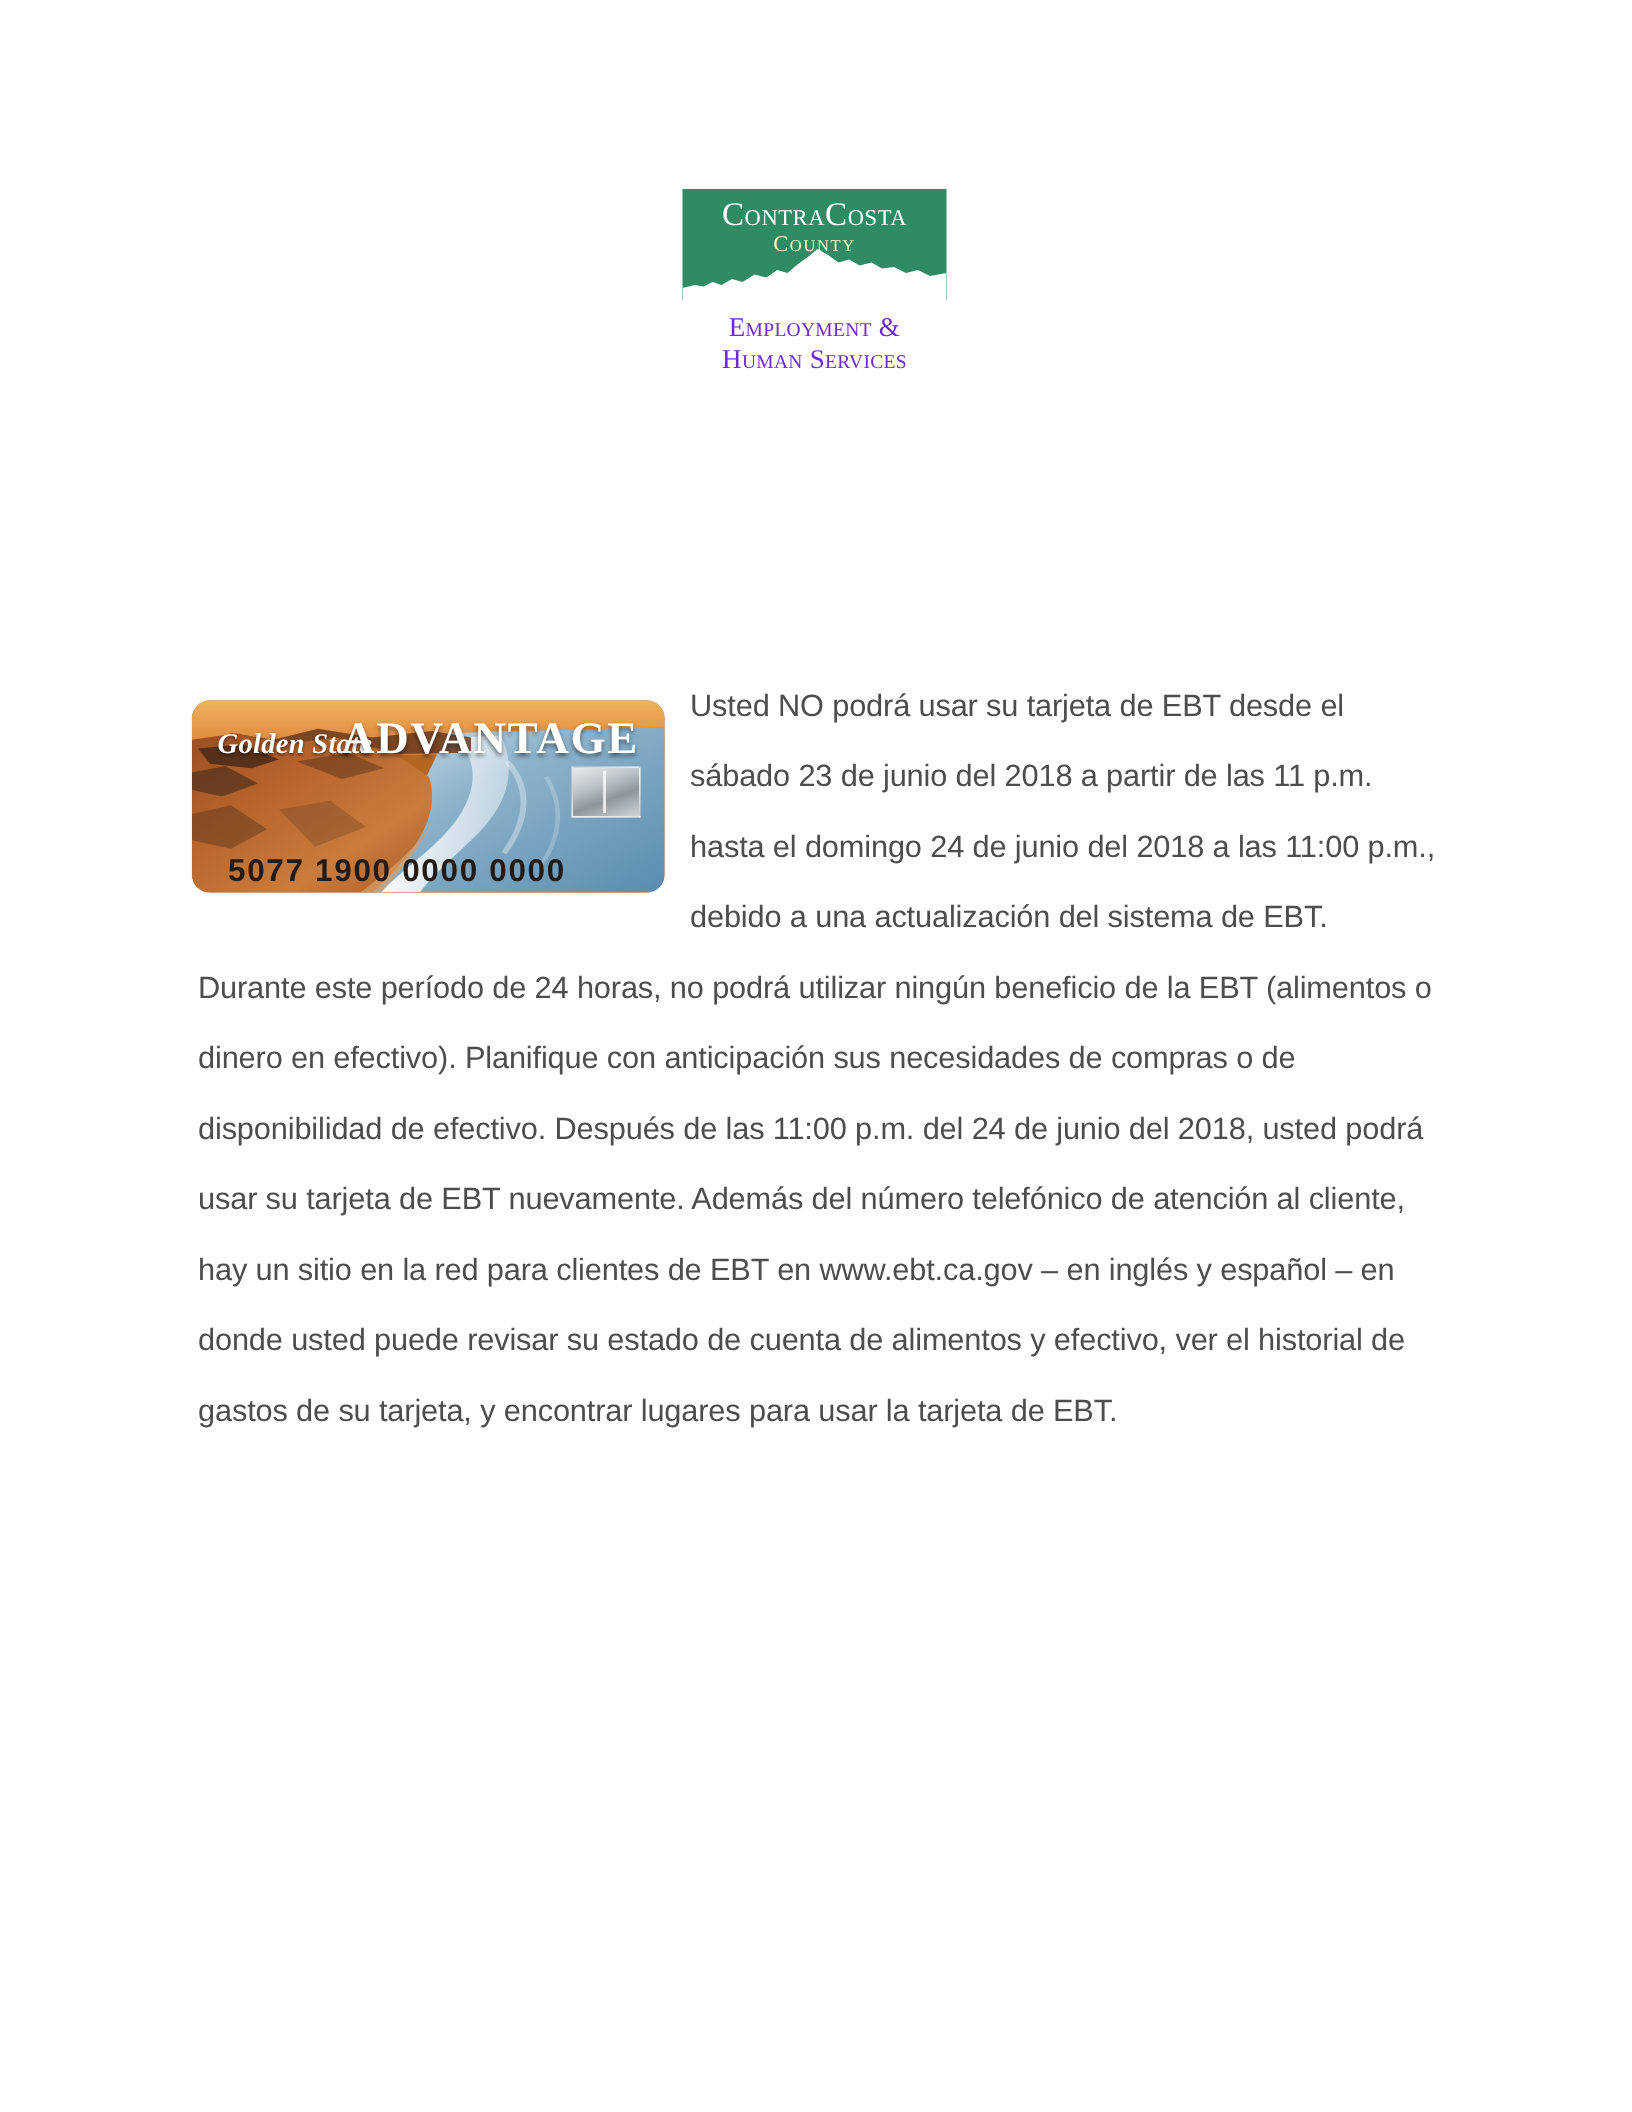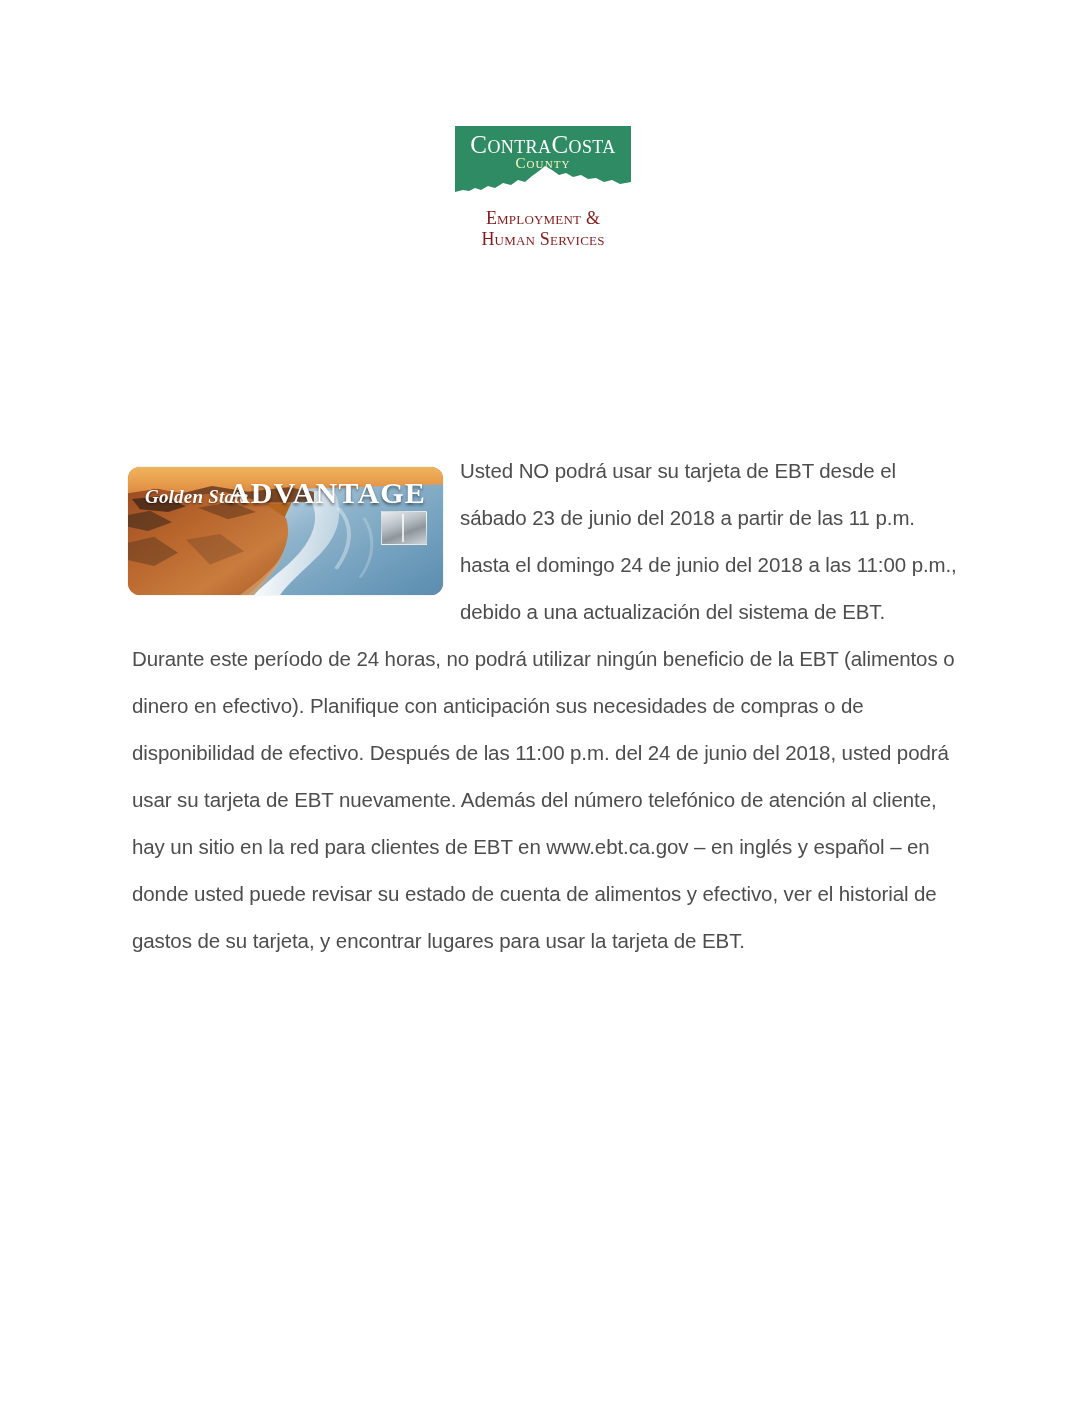--- a/index.html
+++ b/index.html
@@ -37,21 +37,21 @@
     overflow: hidden;
   }
   .logo-green .county-name {
     position: absolute;
     top: 6px;
     left: 0;
     width: 100%;
     text-align: center;
     color: #ffffff;
     font-family: "Liberation Serif", serif;
-    font-size: 25px;
+    font-size: 22px;
     letter-spacing: 0.4px;
     line-height: 1;
     font-variant: small-caps;
     white-space: nowrap;
   }
   .logo-green .county-word {
     position: absolute;
     top: 30px;
     left: 0;
     width: 100%;
@@ -69,21 +69,21 @@
     position: absolute;
     left: 0;
     bottom: 0;
     width: 176px;
     height: 34px;
     display: block;
   }
   .logo-dept {
     margin-top: 8px;
     text-align: center;
-    color: #7f1d1d;
+    color: #6d28d9;
     font-family: "Liberation Serif", serif;
     font-size: 18px;
     line-height: 1.18;
     font-variant: small-caps;
     letter-spacing: 0.2px;
     white-space: nowrap;
   }
 
   
   .headings {
@@ -282,20 +282,21 @@
 
         <path d="M112,176 C136,152 152,130 160,112 C150,140 136,160 126,176 Z" fill="#d9a06a" opacity="0.7"></path>
 
         <path d="M210,56 C226,80 224,110 208,140" stroke="#ffffff" stroke-opacity="0.35" stroke-width="4" fill="none"></path>
         <path d="M236,70 C248,96 246,126 232,152" stroke="#ffffff" stroke-opacity="0.22" stroke-width="3" fill="none"></path>
       </svg>
 
       <div class="card-hologram"></div>
       <div class="card-brand-script">Golden State</div>
       <div class="card-brand-main">ADVANTAGE</div>
+      <div class="card-number">5077 1900 0000 0000</div>
       <div class="card-holder">CARDHOLDER, JOHN</div>
       <div class="card-serial">000000003</div>
     </div>
 
     <p>Usted NO podrá usar su tarjeta de EBT desde el sábado 23 de junio del 2018 a partir de las 11 p.m. hasta el domingo 24 de junio del 2018 a las 11:00 p.m., debido a una actualización del sistema de EBT. Durante este período de 24 horas, no podrá utilizar ningún beneficio de la EBT (alimentos o dinero en efectivo). Planifique con anticipación sus necesidades de compras o de disponibilidad de efectivo. Después de las 11:00 p.m. del 24 de junio del 2018, usted podrá usar su tarjeta de EBT nuevamente. Además del número telefónico de atención al cliente, hay un sitio en la red para clientes de EBT en www.ebt.ca.gov – en inglés y español – en donde usted puede revisar su estado de cuenta de alimentos y efectivo, ver el historial de gastos de su tarjeta, y encontrar lugares para usar la tarjeta de EBT.</p>
   </div>
 
 </div>
 
 </body></html>

